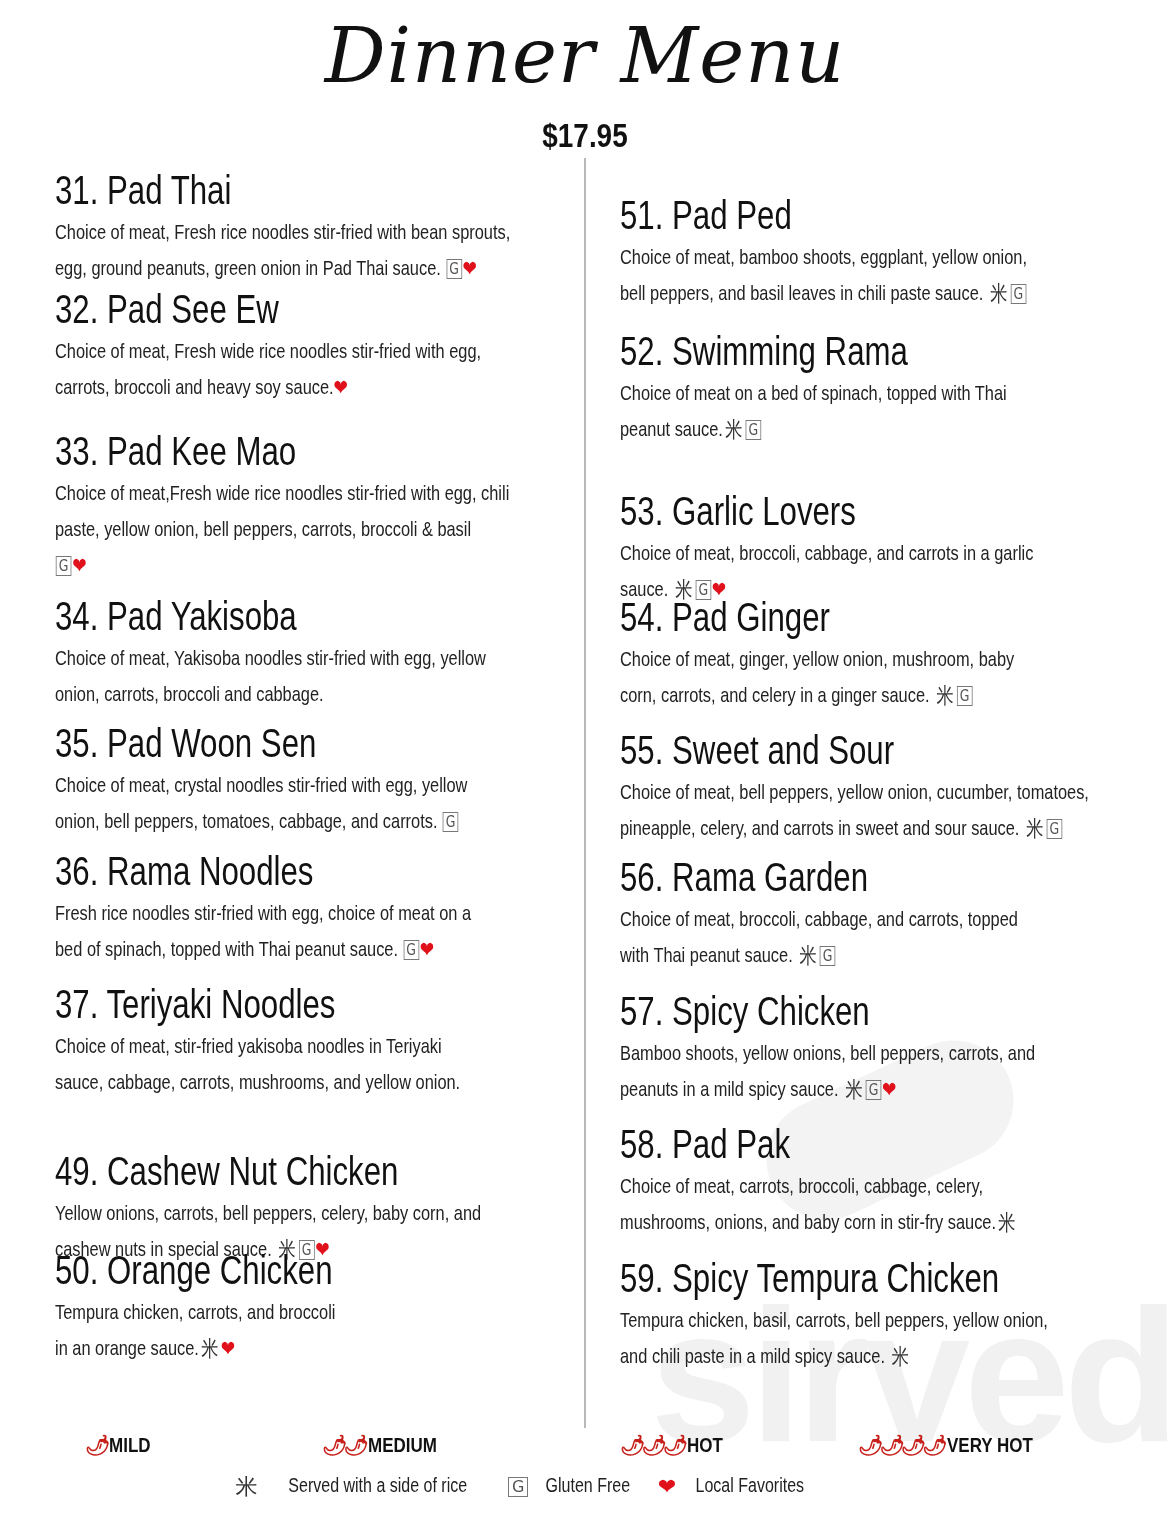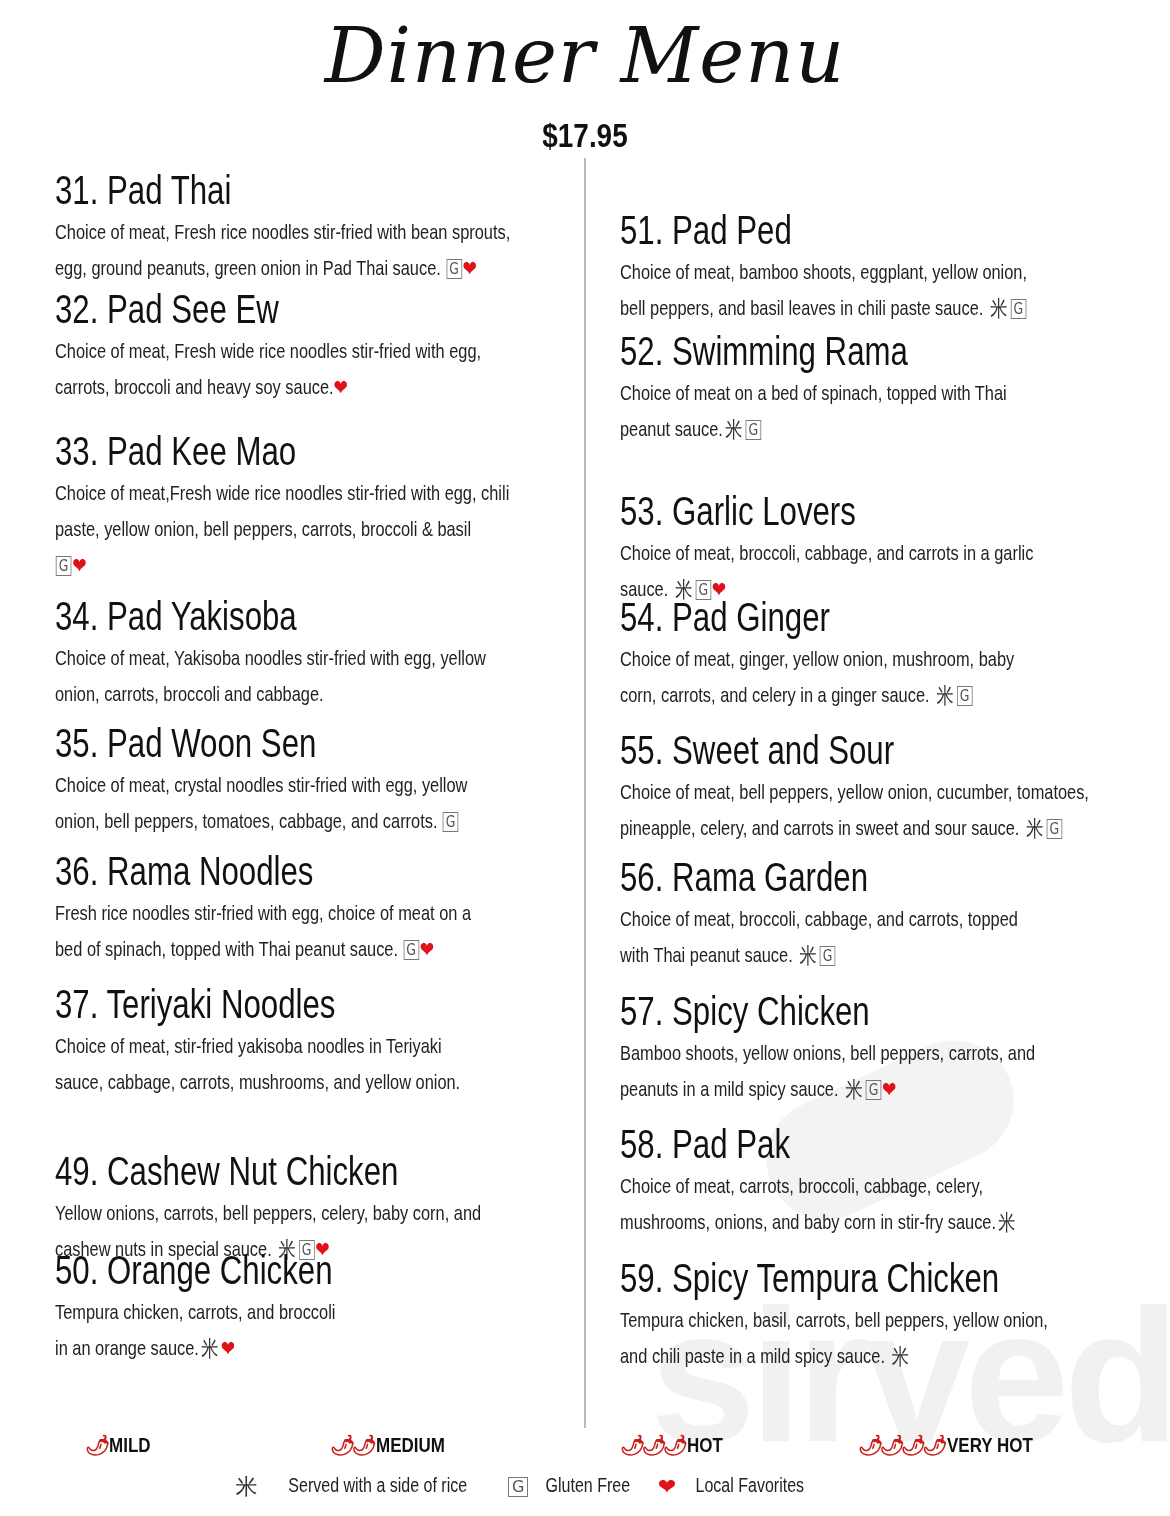--- a/index.html
+++ b/index.html
@@ -113,21 +113,21 @@
     <div class="item" style="top:1246px">
       <span class="item-name">50. Orange Chicken</span>
       <span class="item-desc">
         <span>Tempura chicken, carrots, and broccoli</span><br>
         <span>in an orange sauce.</span><span class="sym rice">米</span><span class="sym heart">❤</span>
       </span>
     </div>
   </div>
 
   <div class="col col-right">
-    <div class="item" style="top:206px">
+    <div class="item" style="top:191px">
       <span class="item-name">51. Pad Ped</span>
       <span class="item-desc">
         <span>Choice of meat, bamboo shoots, eggplant, yellow onion,</span><br>
         <span>bell peppers, and basil leaves in chili paste sauce.</span>
         <span class="sym rice">米</span><span class="sym gf">G</span>
       </span>
     </div>
     <div class="item" style="top:327px">
       <span class="item-name">52. Swimming Rama</span>
       <span class="item-desc">
@@ -189,21 +189,21 @@
         <span>and chili paste in a mild spicy sauce.</span>
         <span class="sym rice">米</span>
       </span>
     </div>
   </div>
 
   <div class="legend-heat">
     <div class="heat" style="left:85px">
       <span class="peppers">🌶</span><span class="label">MILD</span>
     </div>
-    <div class="heat" style="left:330px">
+    <div class="heat" style="left:322px">
       <span class="peppers">🌶🌶</span><span class="label">MEDIUM</span>
     </div>
     <div class="heat" style="left:620px">
       <span class="peppers">🌶🌶🌶</span><span class="label">HOT</span>
     </div>
     <div class="heat" style="left:858px">
       <span class="peppers">🌶🌶🌶🌶</span><span class="label">VERY HOT</span>
     </div>
   </div>
 

